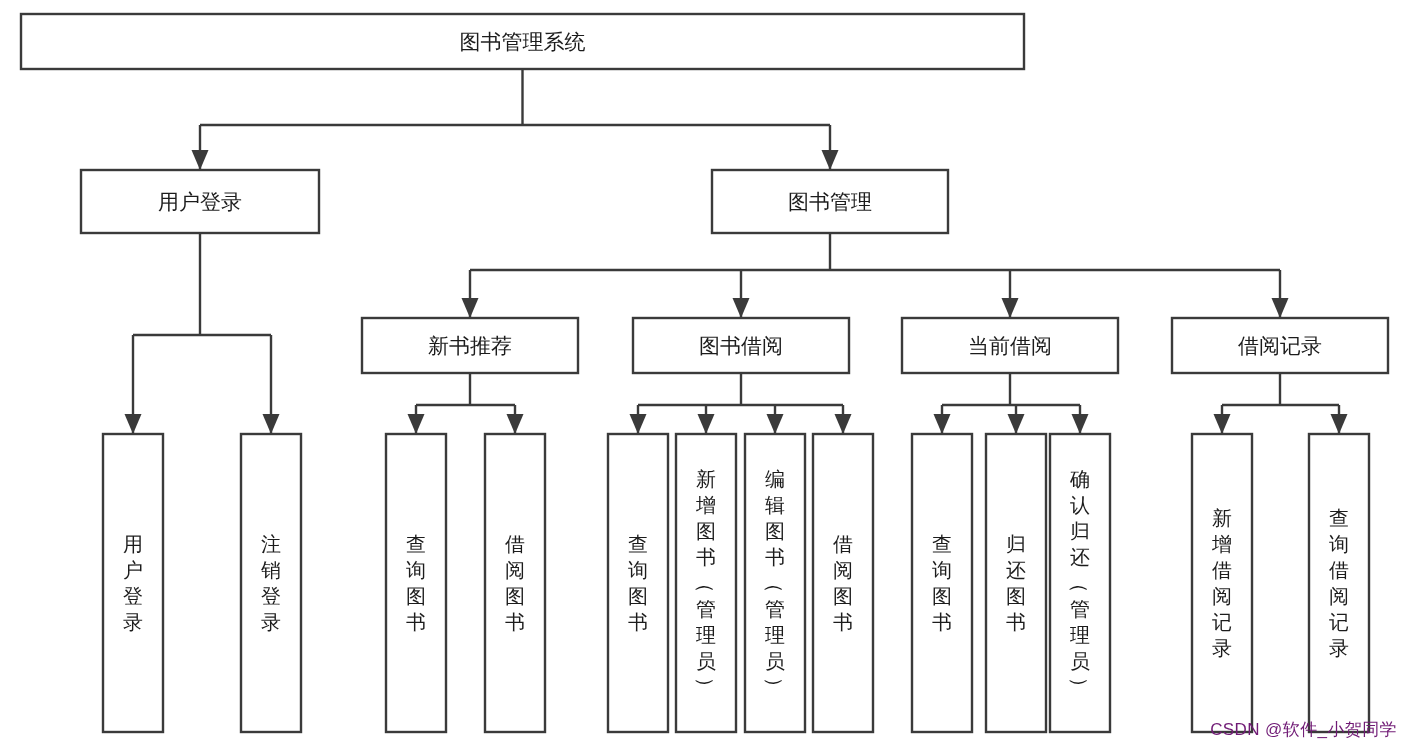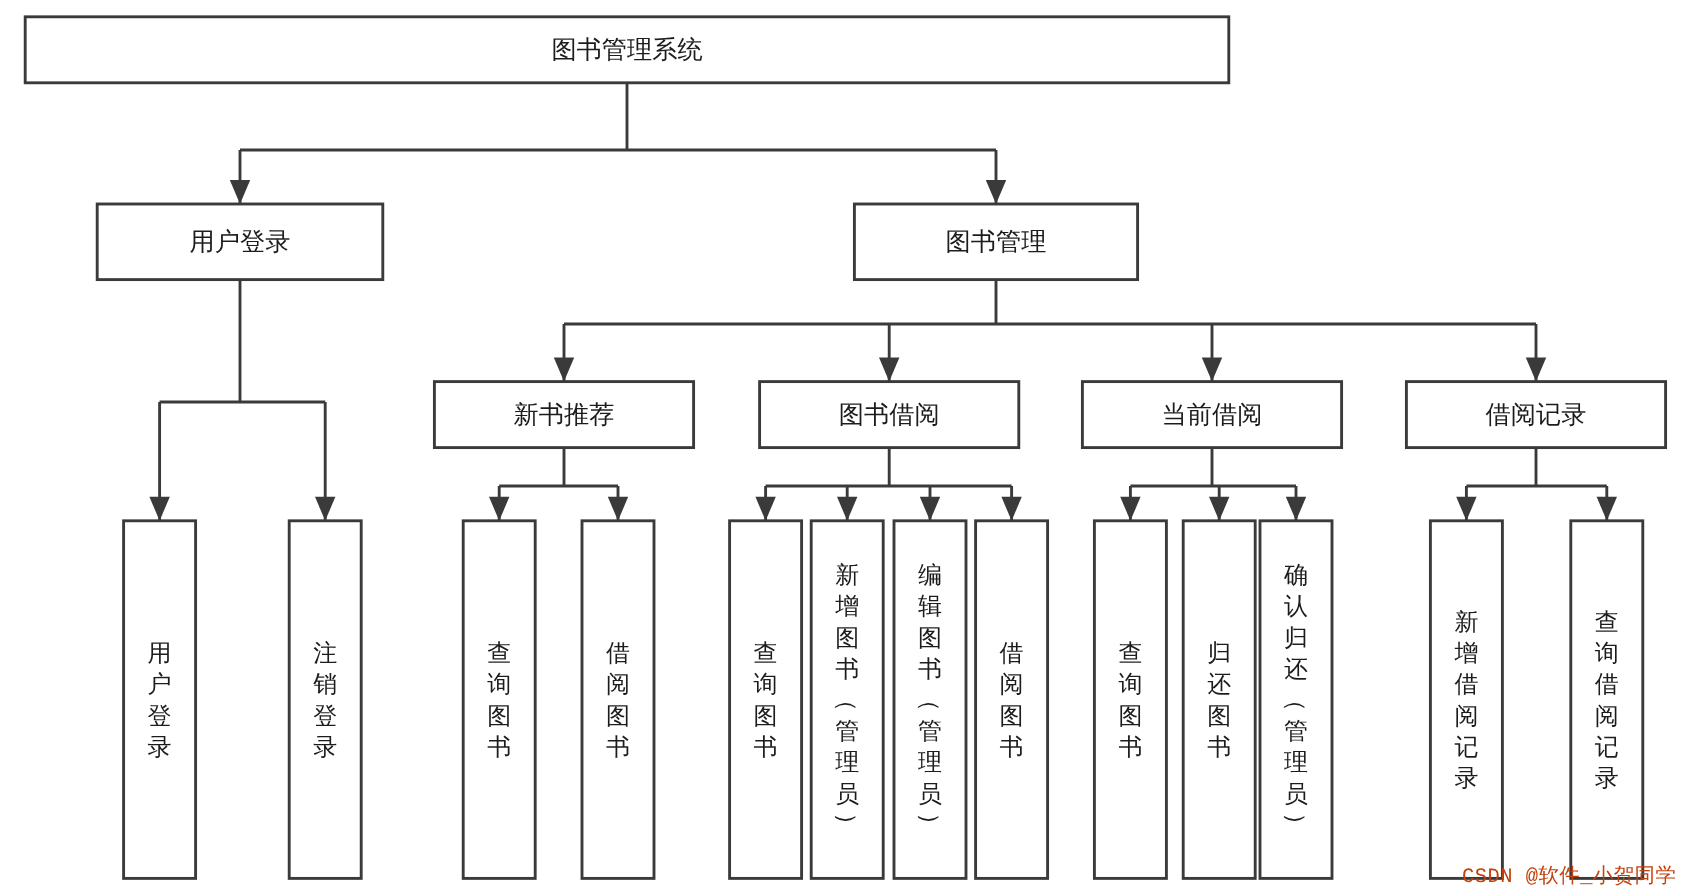--- a/index.html
+++ b/index.html
@@ -71,23 +71,23 @@
     display: block;
   }
   .vlabel span.ch.rot {
     display: block;
     transform: rotate(90deg);
   }
   .watermark {
     position: absolute;
     right: 8px;
     bottom: 6px;
-    font-family: Liberation Mono, monospace;
+    font-family: Liberation Sans, sans-serif;
     font-size: 17px;
-    color: #c2410c;
+    color: #701a75;
     letter-spacing: 0.4px;
     user-select: none;
     white-space: nowrap;
   }
 </style>
 </head>
 <body>
 
 <div id="diagram-root">
 

